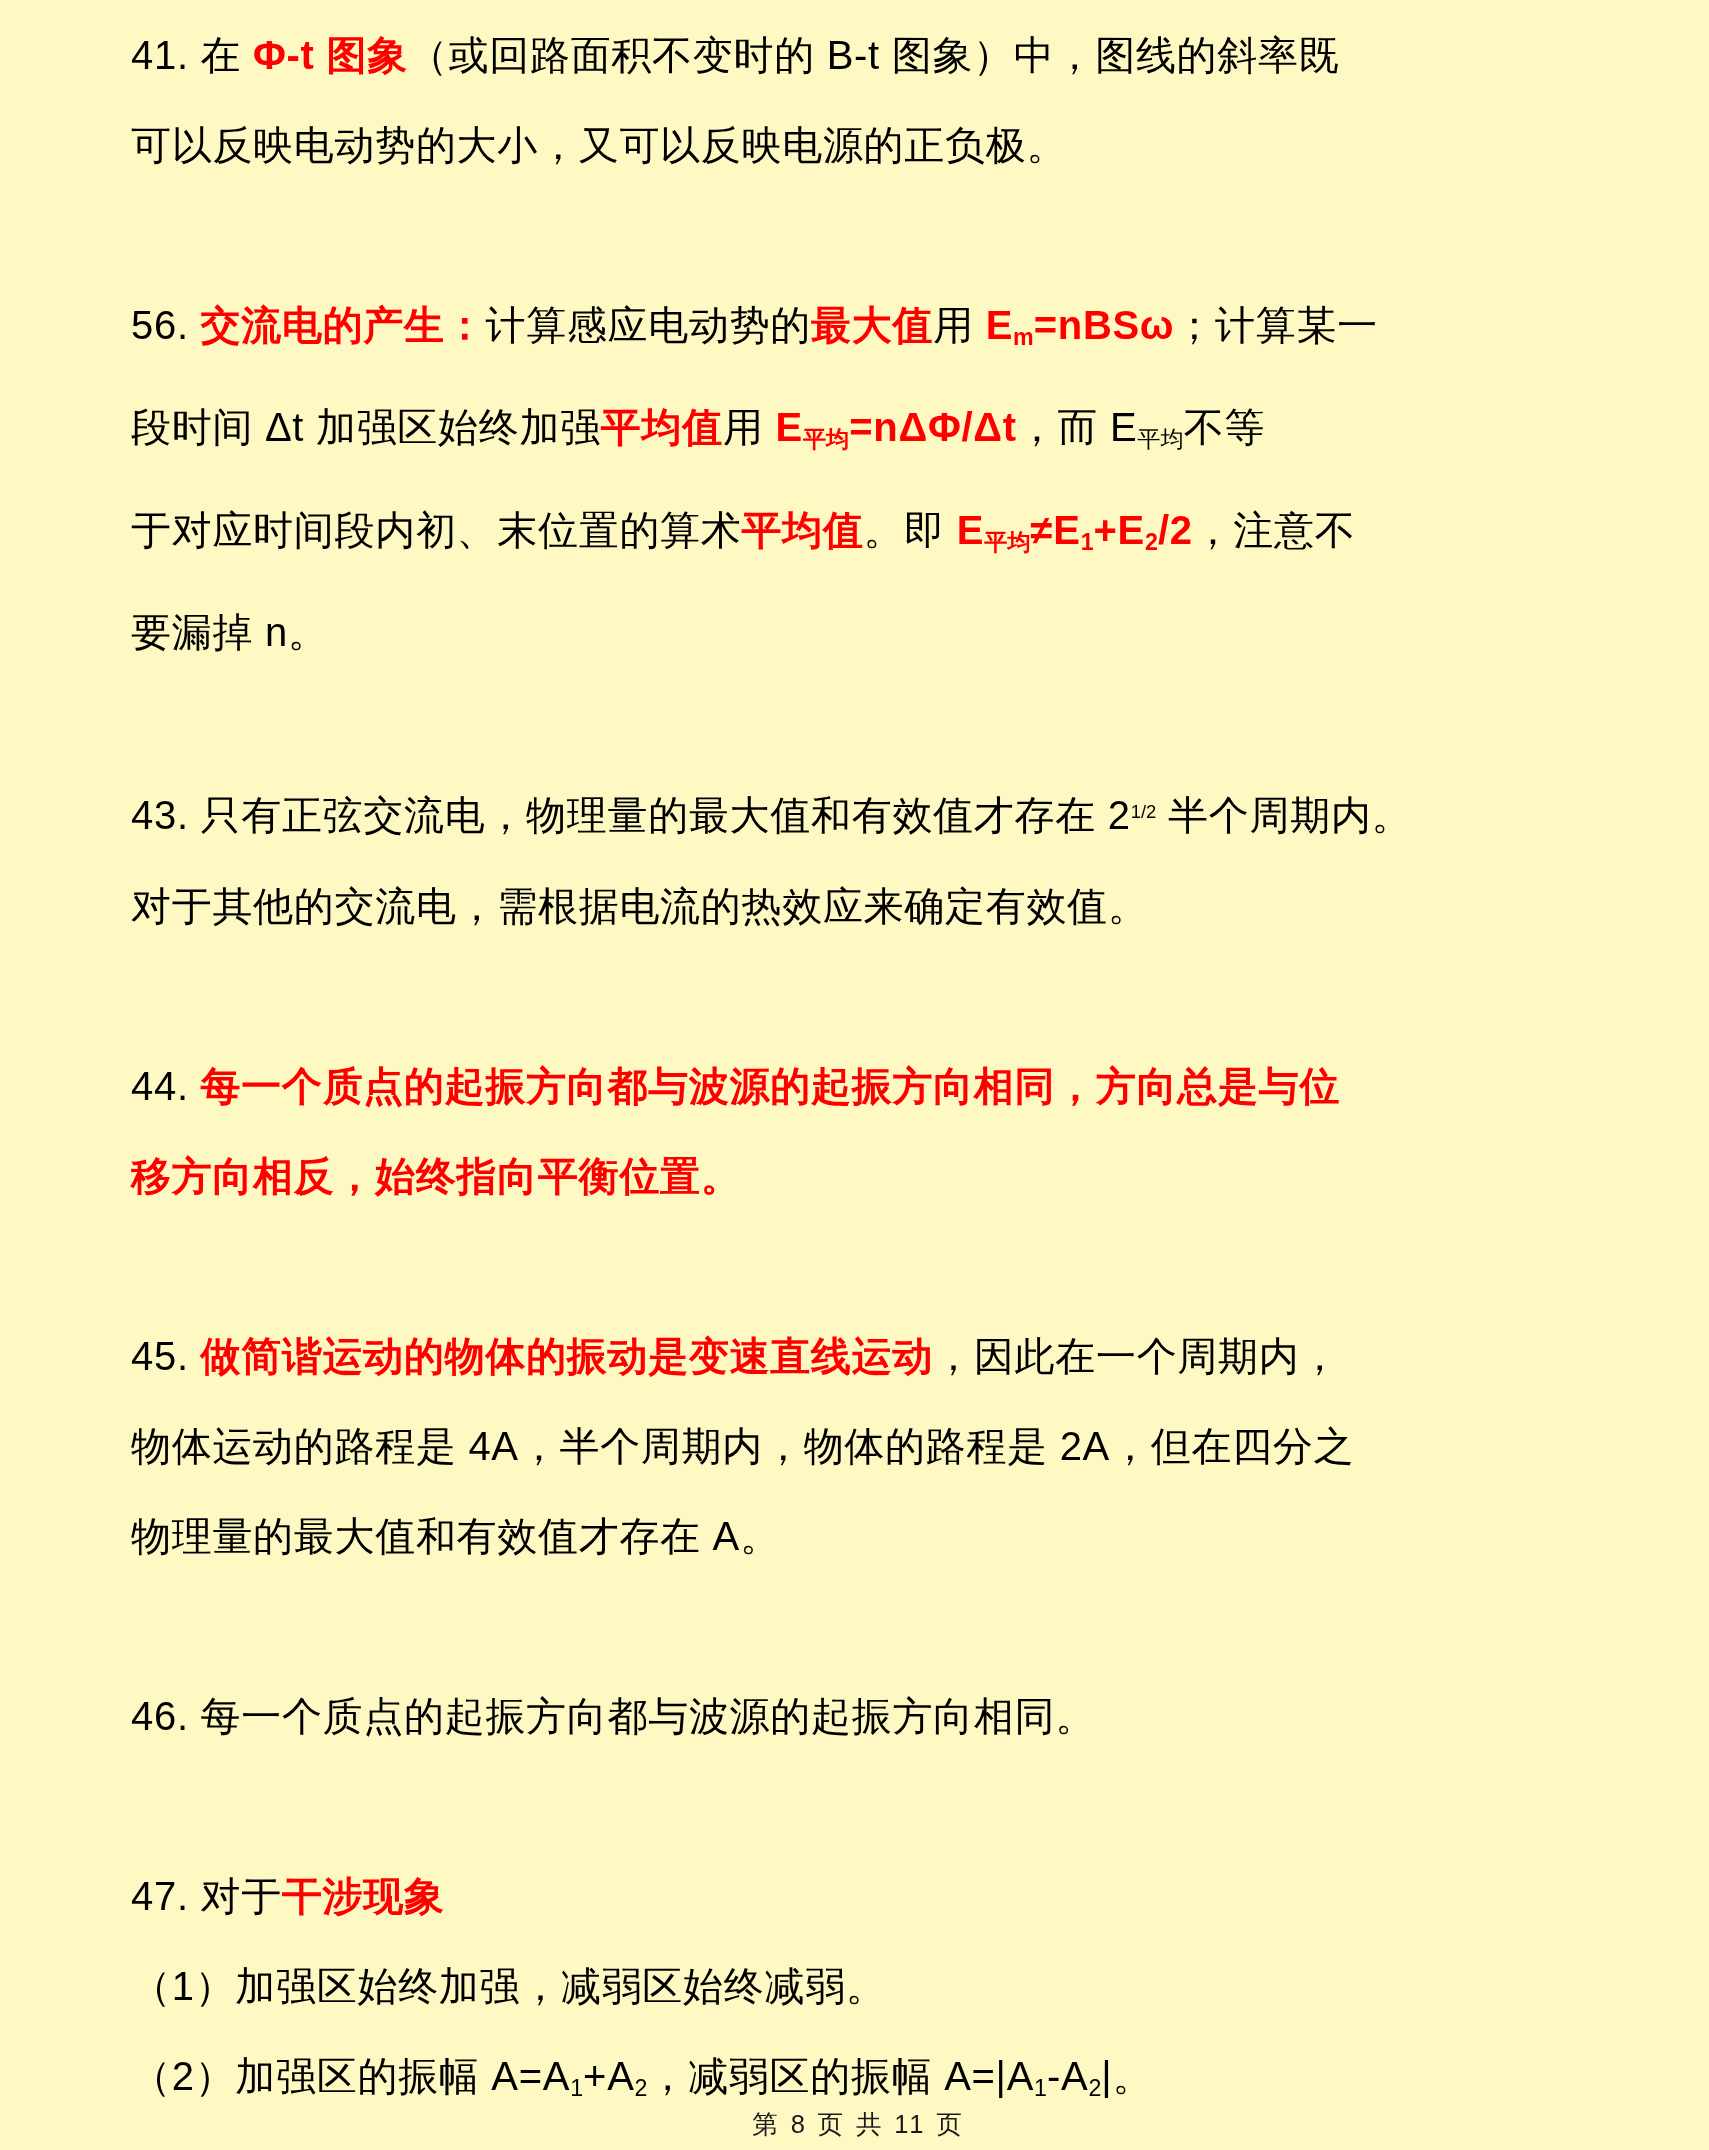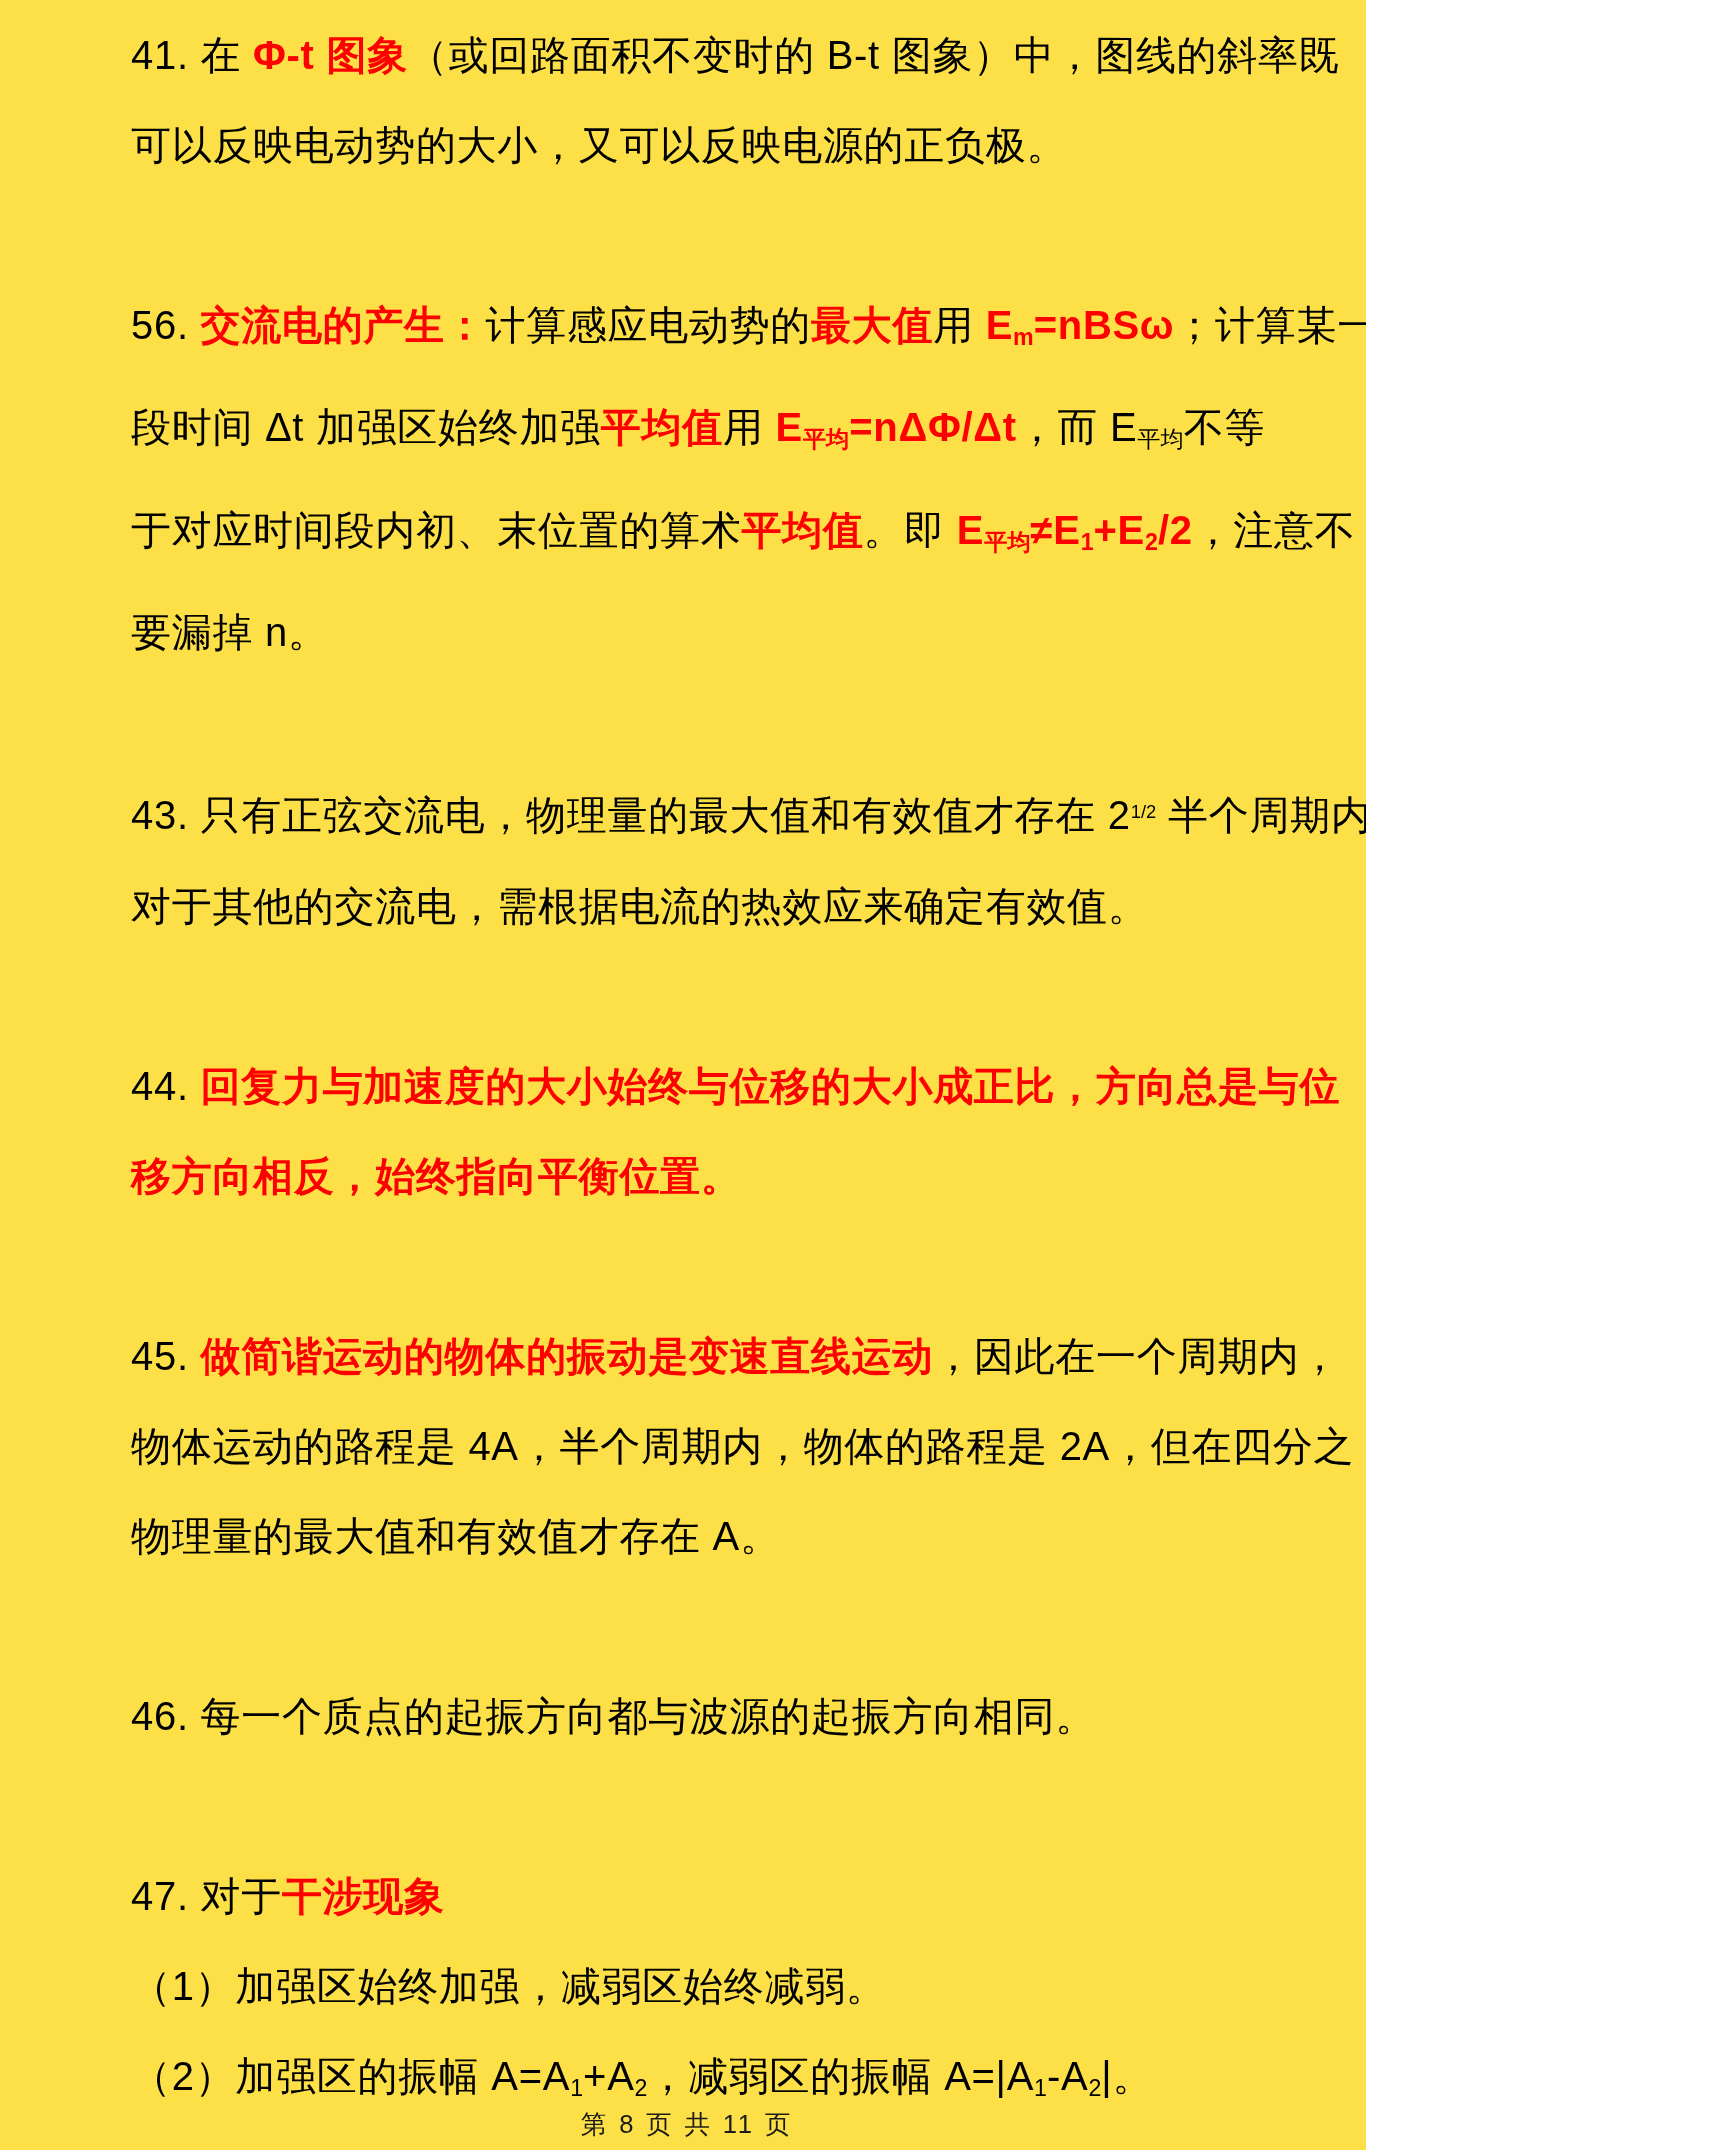--- a/index.html
+++ b/index.html
@@ -2,23 +2,23 @@
 <html style="--red: #ff0000; --ink: #000000;font-size:11px"><head>
 <meta charset="utf-8">
 <style>
   html, body {
     margin: 0;
     padding: 0;
     background: #ffffff;
   }
   .page {
     position: relative;
-    width: 1366px;
+    width: 1709px;
     height: 2151px;
-    background: #fde047;
+    background: #fef9c3;
     font-family: "Liberation Sans", "DejaVu Sans", sans-serif;
     color: var(--ink, #000000);
     overflow: hidden;
     text-decoration: underline;
   }
   .content {
     position: absolute;
     left: 131px;
     top: 9.7px;
     right: 90px;
@@ -70,21 +70,21 @@
         <div class="line"><span class="seg">56. </span><span class="seg red bold">交流电的产生：</span><span class="seg">计算感应电动势的</span><span class="seg red bold">最大值</span><span class="seg">用 </span><span class="seg red bold">E</span><span class="seg red bold sub">m</span><span class="seg red bold">=nBSω</span><span class="seg">；计算某一</span></div>
         <div class="line"><span class="seg">段时间 Δt 加强区始终加强</span><span class="seg red bold">平均值</span><span class="seg">用 </span><span class="seg red bold">E</span><span class="seg red bold sub">平均</span><span class="seg red bold">=nΔΦ/Δt</span><span class="seg">，而 E</span><span class="seg sub">平均</span><span class="seg">不等</span></div>
         <div class="line"><span class="seg">于对应时间段内初、末位置的算术</span><span class="seg red bold">平均值</span><span class="seg">。即 </span><span class="seg red bold">E</span><span class="seg red bold sub">平均</span><span class="seg red bold">≠E</span><span class="seg red bold sub">1</span><span class="seg red bold">+E</span><span class="seg red bold sub">2</span><span class="seg red bold">/2</span><span class="seg">，注意不</span></div>
         <div class="line"><span class="seg">要漏掉 n。</span></div>
       </div>
       <div class="item">
         <div class="line"><span class="seg">43. 只有正弦交流电，物理量的最大值和有效值才存在 2</span><span class="seg sup">1/2</span><span class="seg"> 半个周期内。</span></div>
         <div class="line"><span class="seg">对于其他的交流电，需根据电流的热效应来确定有效值。</span></div>
       </div>
       <div class="item">
-        <div class="line"><span class="seg">44. </span><span class="seg red bold">回复力与加速度的大小始终与位移的大小成正比，方向总是与位</span></div>
+        <div class="line"><span class="seg">44. </span><span class="seg red bold">每一个质点的起振方向都与波源的起振方向相同，方向总是与位</span></div>
         <div class="line"><span class="seg red bold">移方向相反，始终指向平衡位置。</span></div>
       </div>
       <div class="item">
         <div class="line"><span class="seg">45. </span><span class="seg red bold">做简谐运动的物体的振动是变速直线运动</span><span class="seg">，因此在一个周期内，</span></div>
         <div class="line"><span class="seg">物体运动的路程是 4A，半个周期内，物体的路程是 2A，但在四分之</span></div>
         <div class="line"><span class="seg">物理量的最大值和有效值才存在 A。</span></div>
       </div>
       <div class="item">
         <div class="line"><span class="seg">46. 每一个质点的起振方向都与波源的起振方向相同。</span></div>
       </div>

